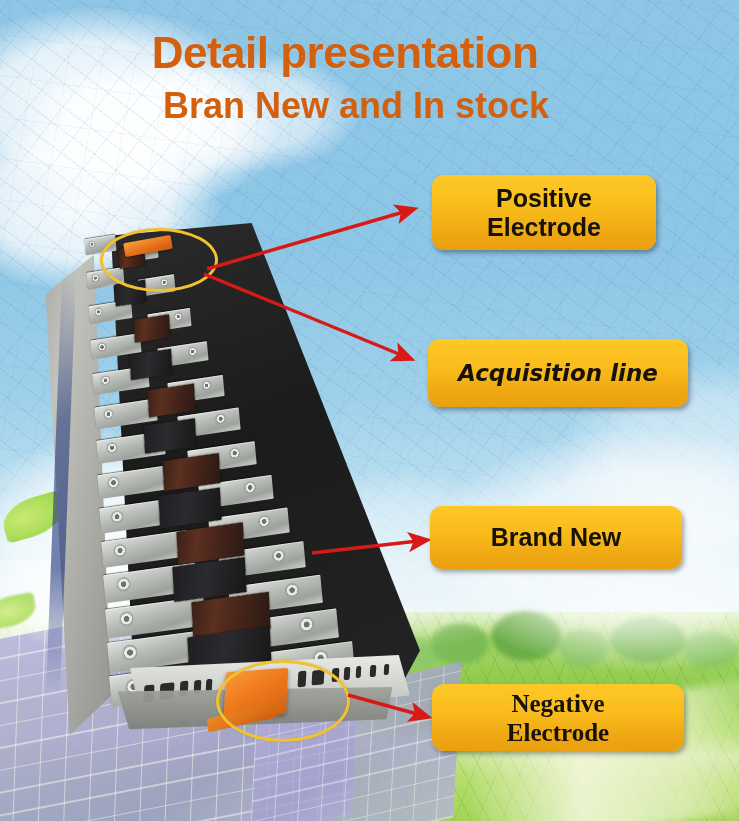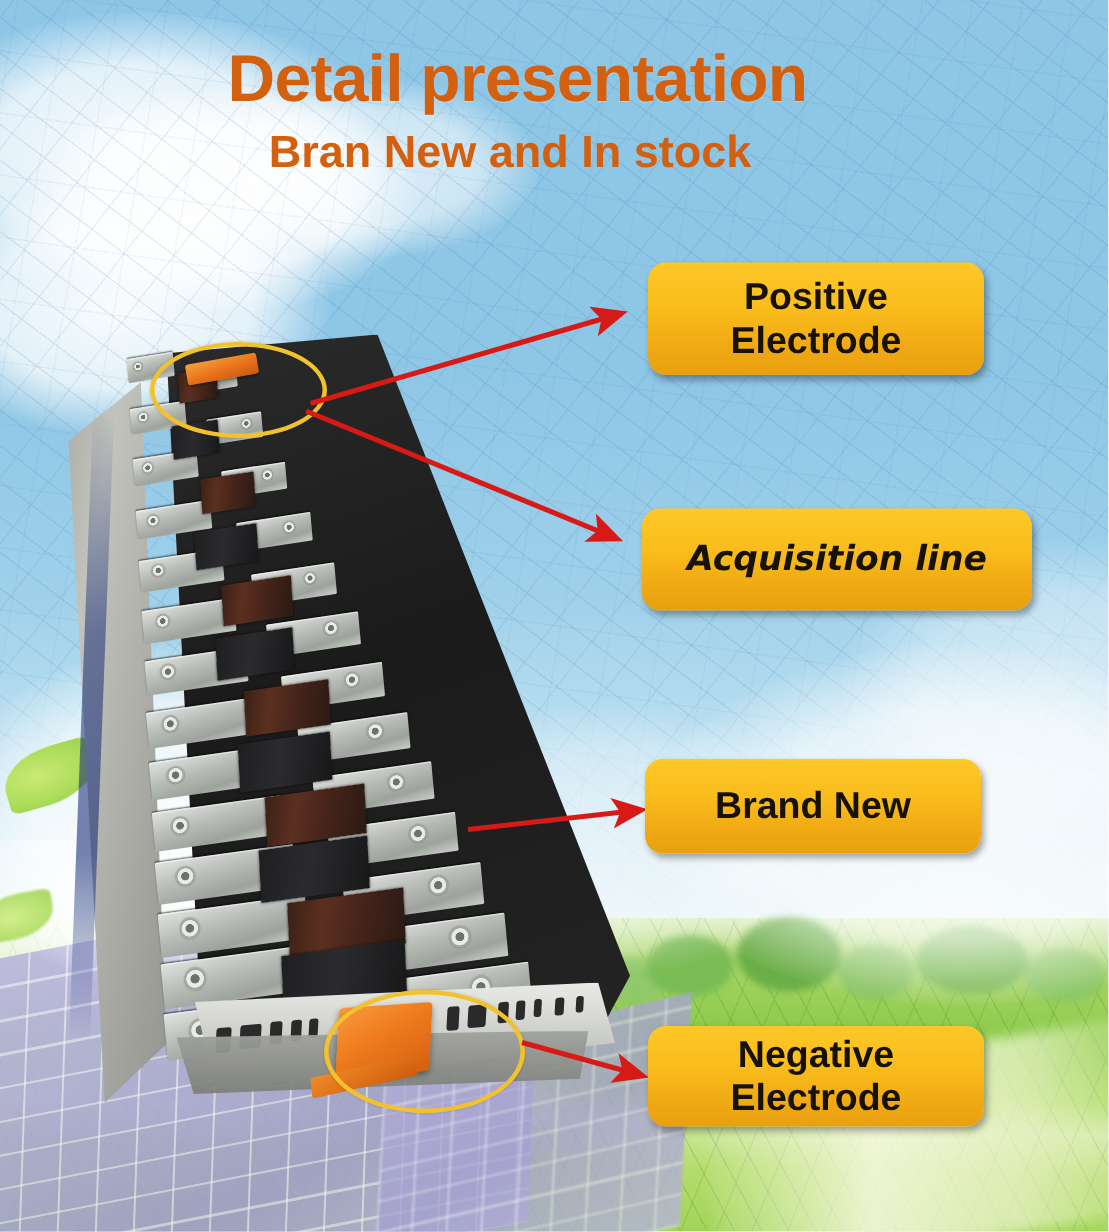--- a/index.html
+++ b/index.html
@@ -166,23 +166,23 @@
     text-align: center;
     font-size: 44px;
     font-weight: bold;
     color: #d2600f;
     letter-spacing: -0.5px;
     text-shadow: 0 1px 0 rgba(255,255,255,.25);
     white-space: nowrap;
   }
   .subtitle {
     position: absolute;
-    left: 0; top: 85px; width: 680px;
+    left: 16px; top: 85px; width: 680px;
     text-align: center;
-    font-size: 30px;
+    font-size: 36px;
     font-weight: bold;
     color: #d2600f;
     white-space: nowrap;
   }
 
   
   #module {
     position: absolute;
     left: 40px; top: 215px;
     width: 380px; height: 530px;
@@ -506,26 +506,26 @@
         <div>
           <div>Positive</div>
           <div>Electrode</div>
         </div>
       </div>
       <div class="callout comic" style="left: 428px; top: 339px; width: 260px; height: 68px;">
         <div>
           <div>Acquisition line</div>
         </div>
       </div>
-      <div class="callout sans" style="left: 430px; top: 506px; width: 224px; height: 63px;">
+      <div class="callout sans" style="left: 430px; top: 506px; width: 252px; height: 63px;">
         <div>
           <div>Brand New</div>
         </div>
       </div>
-      <div class="callout sans" style="left: 432px; top: 684px; width: 224px; height: 67px;">
+      <div class="callout sans" style="left: 432px; top: 684px; width: 252px; height: 67px; font-family: Liberation Serif, serif;">
         <div>
           <div>Negative</div>
           <div>Electrode</div>
         </div>
       </div>
     </div>
 
 </div>
 
 </body></html>

